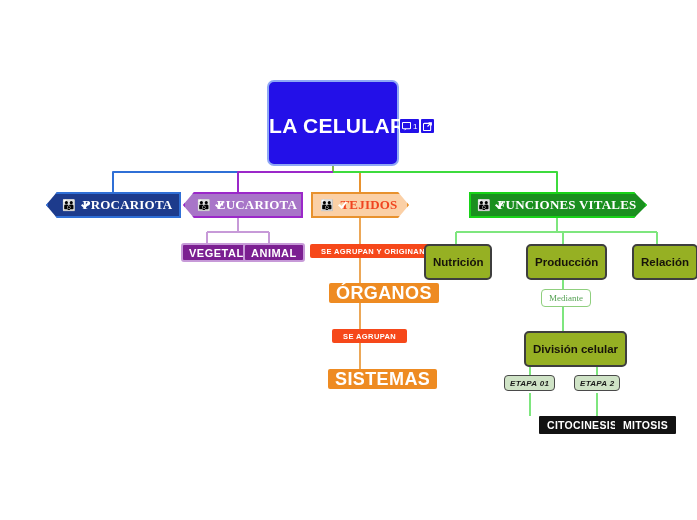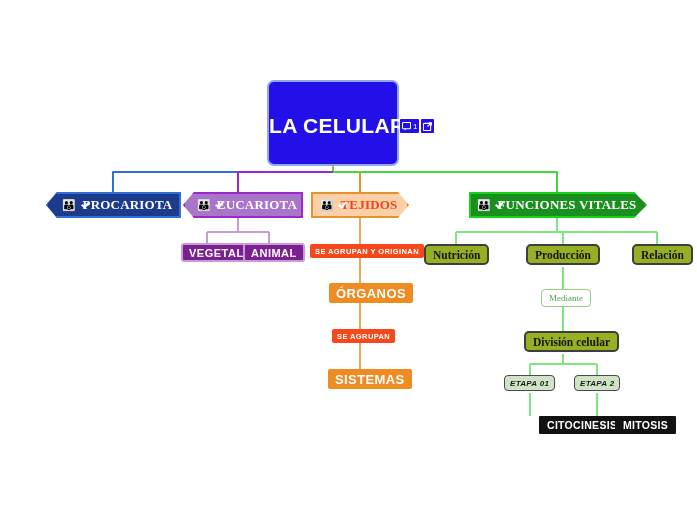--- a/index.html
+++ b/index.html
@@ -181,50 +181,50 @@
 
   
   .label-red {
     background: #f6481a;
     color: #ffffff;
     font-size: 7.5px;
     font-weight: bold;
     letter-spacing: 0.4px;
     height: 14px;
     border-radius: 2px;
-    padding: 0 5px;
+    padding: 0 11px;
     font-family: "Liberation Sans", sans-serif;
   }
   .orange-box {
     background: #ee8b22;
     color: #ffffff;
-    font-size: 13px;
+    font-size: 18px;
     font-weight: bold;
     letter-spacing: 0.4px;
     height: 20px;
     border-radius: 2px;
     padding: 8px 7px;
     font-family: "Liberation Sans", sans-serif;
   }
   #node-agrupan-originan { left: 310px; top: 244px; }
   #node-organos  { left: 329px; top: 283px; }
   #node-agrupan  { left: 332px; top: 329px; text-align: center; }
   #node-sistemas { left: 328px; top: 369px; }
 
   
   .olive-box {
     background: #96b023;
     border: 2px solid #3e3e3e;
     border-radius: 5px;
     color: #17130a;
     font-size: 11.5px;
     font-weight: bold;
-    height: 21px;
+    height: 36px;
     padding: 0 7px;
-    font-family: Liberation Serif, serif;
+    font-family: Liberation Sans, sans-serif;
   }
   #node-nutricion  { left: 424px; top: 244px; }
   #node-produccion { left: 526px; top: 244px; }
   #node-relacion   { left: 632px; top: 244px; }
   #node-division   { left: 524px; top: 331px; }
 
   .mediante-box {
     background: #ffffff;
     border: 1.5px solid #8fcf7e;
     border-radius: 4px;

